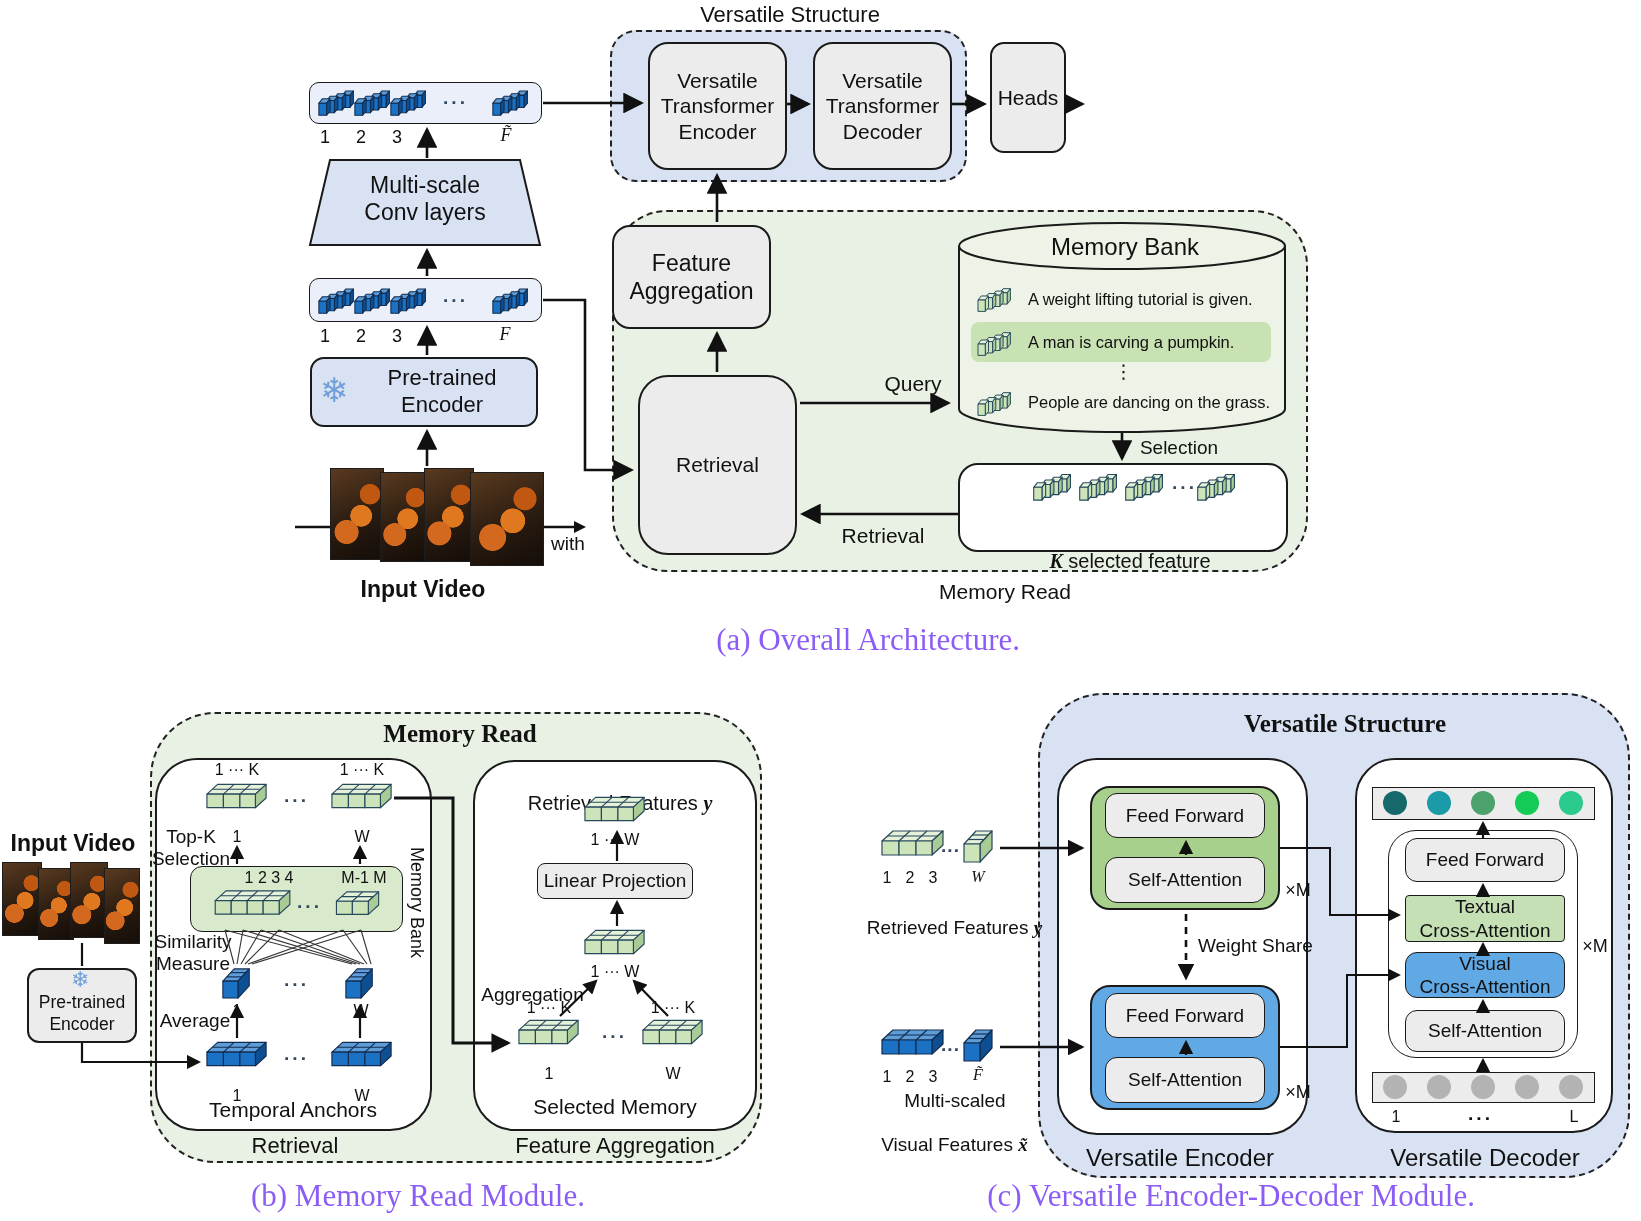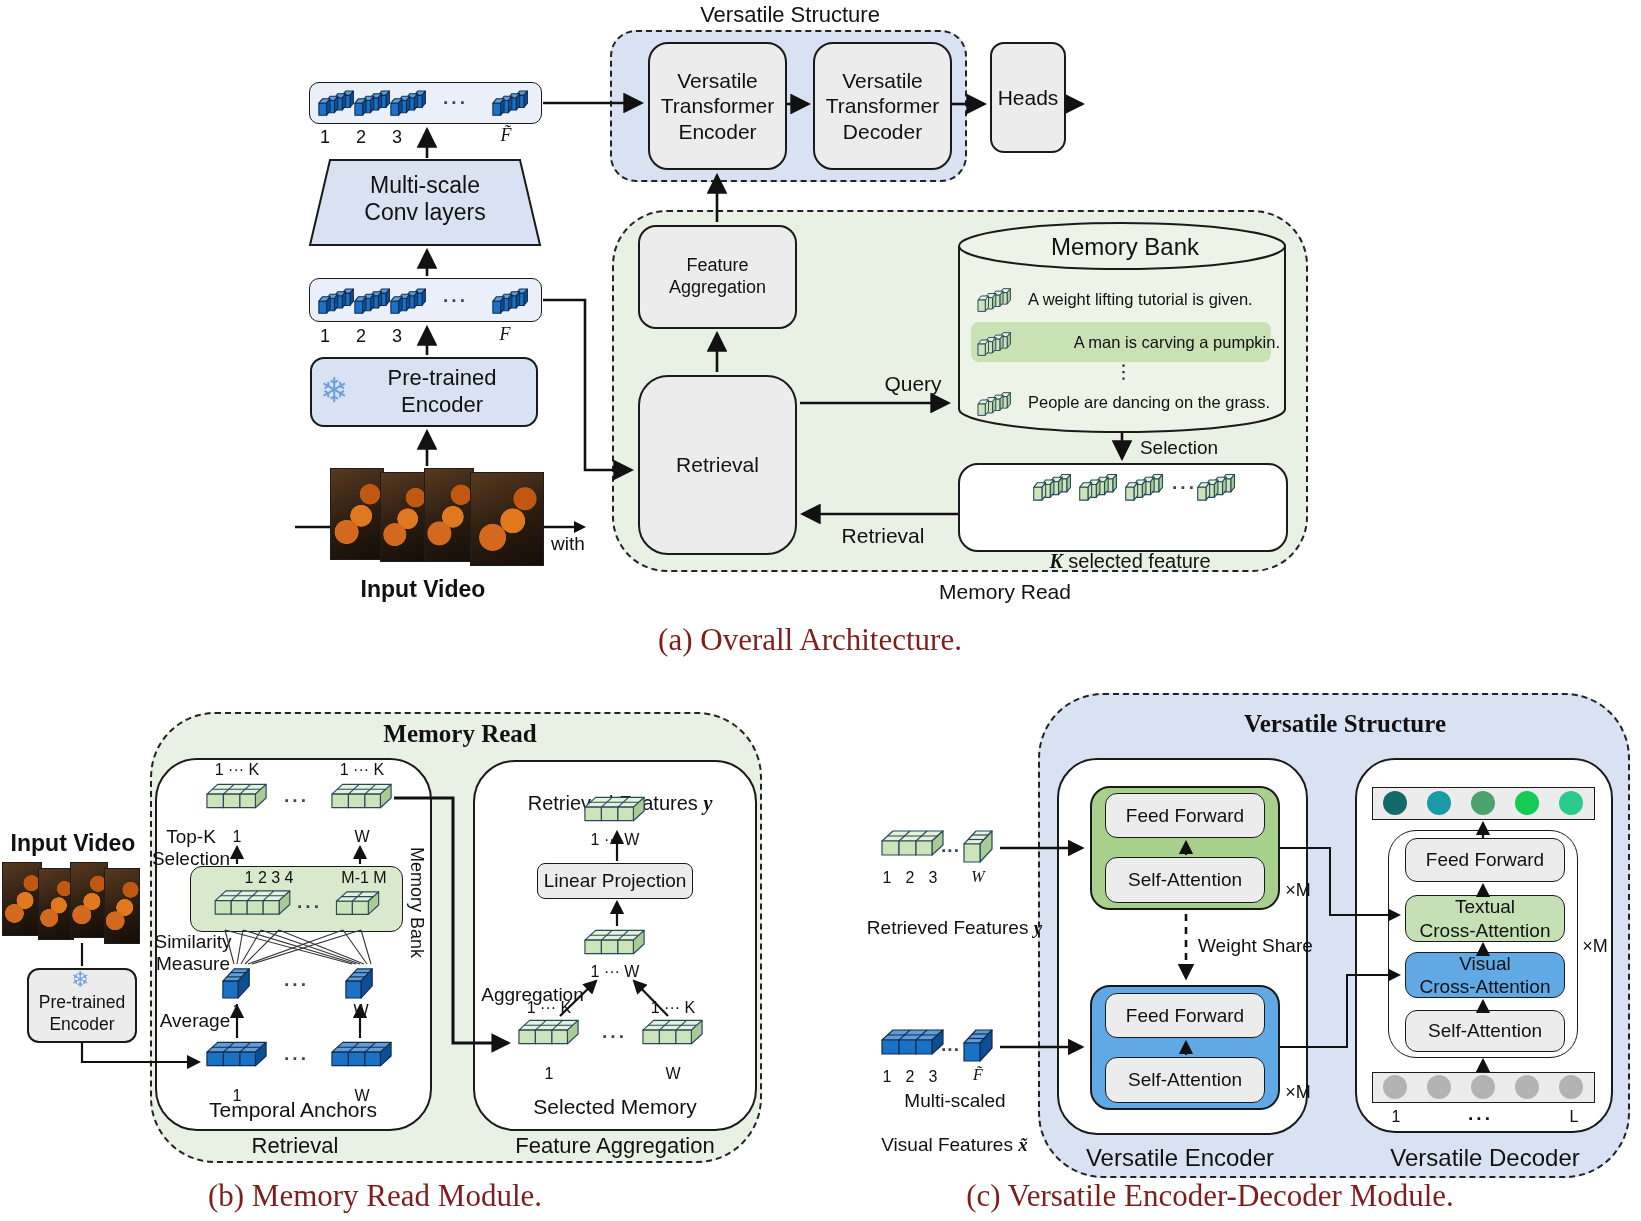--- a/index.html
+++ b/index.html
@@ -13,21 +13,21 @@
        border:2px solid #1a1a1a;background:#ececec;white-space:pre-line;z-index:2;box-sizing:border-box;
        line-height:1.22;}
   .lbl{position:absolute;text-align:center;line-height:1.18;white-space:pre-line;z-index:2;}
   .left{text-align:left;}
   .num{position:absolute;font-size:18px;text-align:center;z-index:2;}
   .sm{font-size:16px;}
   .var{font-family:"Liberation Serif",serif;font-style:italic;}
   .b{font-weight:bold;}
   .ic{position:absolute;z-index:2;}
   .dots{position:absolute;font-size:19px;font-weight:bold;color:#33475e;letter-spacing:2px;z-index:2;}
-  .cap{position:absolute;font-family:"Liberation Serif",serif;font-size:31px;color:#7f1d1d;text-align:center;z-index:2;}
+  .cap{position:absolute;font-family:"Liberation Serif",serif;font-size:31px;color:#8b5cf6;text-align:right;z-index:2;}
   .ptitle{position:absolute;font-family:"Liberation Serif",serif;font-weight:bold;font-size:25px;text-align:center;z-index:2;}
   .lightblue{background:#d9e2f3;}
   .white{background:#fff;}
   .greenc{background:#a8d08d;}
   .bluec{background:#61a9e4;}
   .tca{background:#c5e0b4;}
   .memgreen{background:#d8e9cc;}
   .ocap{font-size:17px;line-height:1.24;margin:0 0 1px 0;}
   .c0{color:#2e75b6;} .c1{color:#1f5c99;} .c2{color:#17365d;}
   .vf{position:absolute;border:1.5px solid #1d1d1d;z-index:2;
@@ -247,40 +247,40 @@
   <div class="box" style="left:813px;top:42px;width:139px;height:128px;border-radius:20px;font-size:21px;">
     <span>Versatile
 Transformer
 Decoder</span>
   </div>
   <div class="box" style="left:990px;top:42px;width:76px;height:111px;border-radius:14px;font-size:21px;">
     <span>Heads</span>
   </div>
 
 
-  <div class="box" style="left:638px;top:225px;width:159px;height:104px;border-radius:18px;font-size:18px;">
+  <div class="box" style="left:612px;top:225px;width:159px;height:104px;border-radius:18px;font-size:23px;">
     <span>Feature
 Aggregation</span>
   </div>
   <div class="box" style="left:638px;top:375px;width:159px;height:180px;border-radius:30px;font-size:21px;">
     <span>Retrieval</span>
   </div>
   <div class="lbl" style="left:868px;top:372px;width:90px;font-size:21px;">Query</div>
   <div class="lbl" style="left:828px;top:524px;width:110px;font-size:21px;">Retrieval</div>
 
   <div class="lbl" style="left:1040px;top:233px;width:170px;font-size:24px;">Memory Bank</div>
   <svg class="ic" style="left:975px;top:283px" width="40" height="30">
       <use href="#sg"></use>
     </svg>
   <div class="lbl left sm" style="left:1028px;top:290px;width:252px;font-size:16.5px;">A weight lifting tutorial is given.</div>
   <div class="hl" style="left:971px;top:322px;width:300px;height:40px;"></div>
   <svg class="ic" style="left:975px;top:327px" width="40" height="30">
       <use href="#sg"></use>
     </svg>
-  <div class="lbl left sm" style="left:1028px;top:333px;width:252px;font-size:16.5px;text-align:right;">A man is carving a pumpkin.</div>
+  <div class="lbl left sm" style="left:1028px;top:333px;width:252px;font-size:16.5px;">A man is carving a pumpkin.</div>
   <div class="lbl" style="left:1114px;top:361px;width:16px;font-size:19px;">⋮</div>
   <svg class="ic" style="left:975px;top:387px" width="40" height="30">
       <use href="#sg"></use>
     </svg>
   <div class="lbl left sm" style="left:1028px;top:393px;width:252px;font-size:16.5px;">People are dancing on the grass.</div>
 
   <div class="lbl" style="left:1134px;top:437px;width:90px;font-size:19px;">Selection</div>
   <div class="box white" style="left:958px;top:463px;width:330px;height:89px;border-radius:20px;"></div>
   <svg class="ic" style="left:1032px;top:468px" width="42" height="34">
       <use href="#sg"></use>
@@ -449,21 +449,21 @@
     <svg width="220" height="30">
       <circle cx="22" cy="15" r="12" fill="#15696a"></circle>
       <circle cx="66" cy="15" r="12" fill="#1b9aa7"></circle>
       <circle cx="110" cy="15" r="12" fill="#4ba26c"></circle>
       <circle cx="154" cy="15" r="12" fill="#14cc55"></circle>
       <circle cx="198" cy="15" r="12" fill="#2bca8d"></circle>
     </svg>
   </div>
   <div class="box white" style="left:1388px;top:830px;width:190px;height:228px;border-radius:28px;border-width:1.8px;"></div>
   <div class="box" style="left:1405px;top:838px;width:160px;height:44px;border-radius:12px;border-width:1.6px;font-size:19px;"><span>Feed Forward</span></div>
-  <div class="box tca" style="left:1405px;top:895px;width:160px;height:47px;border-radius:12px;border-width:1.6px;font-size:19px;"><span>Textual
+  <div class="box tca" style="left:1405px;top:895px;width:160px;height:47px;border-radius:4px;border-width:1.6px;font-size:19px;"><span>Textual
 Cross-Attention</span></div>
   <div class="box bluec" style="left:1405px;top:952px;width:160px;height:46px;border-radius:12px;border-width:1.6px;font-size:19px;"><span>Visual
 Cross-Attention</span></div>
   <div class="box" style="left:1405px;top:1010px;width:160px;height:42px;border-radius:12px;border-width:1.6px;font-size:19px;"><span>Self-Attention</span></div>
   <div class="num" style="left:1578px;top:936px;width:34px;">×M</div>
   <div class="bar" style="left:1372px;top:1072px;width:223px;height:31px;">
     <svg width="220" height="28">
       <circle cx="22" cy="14" r="12" fill="#b3b3b3"></circle>
       <circle cx="66" cy="14" r="12" fill="#b3b3b3"></circle>
       <circle cx="110" cy="14" r="12" fill="#b3b3b3"></circle>

